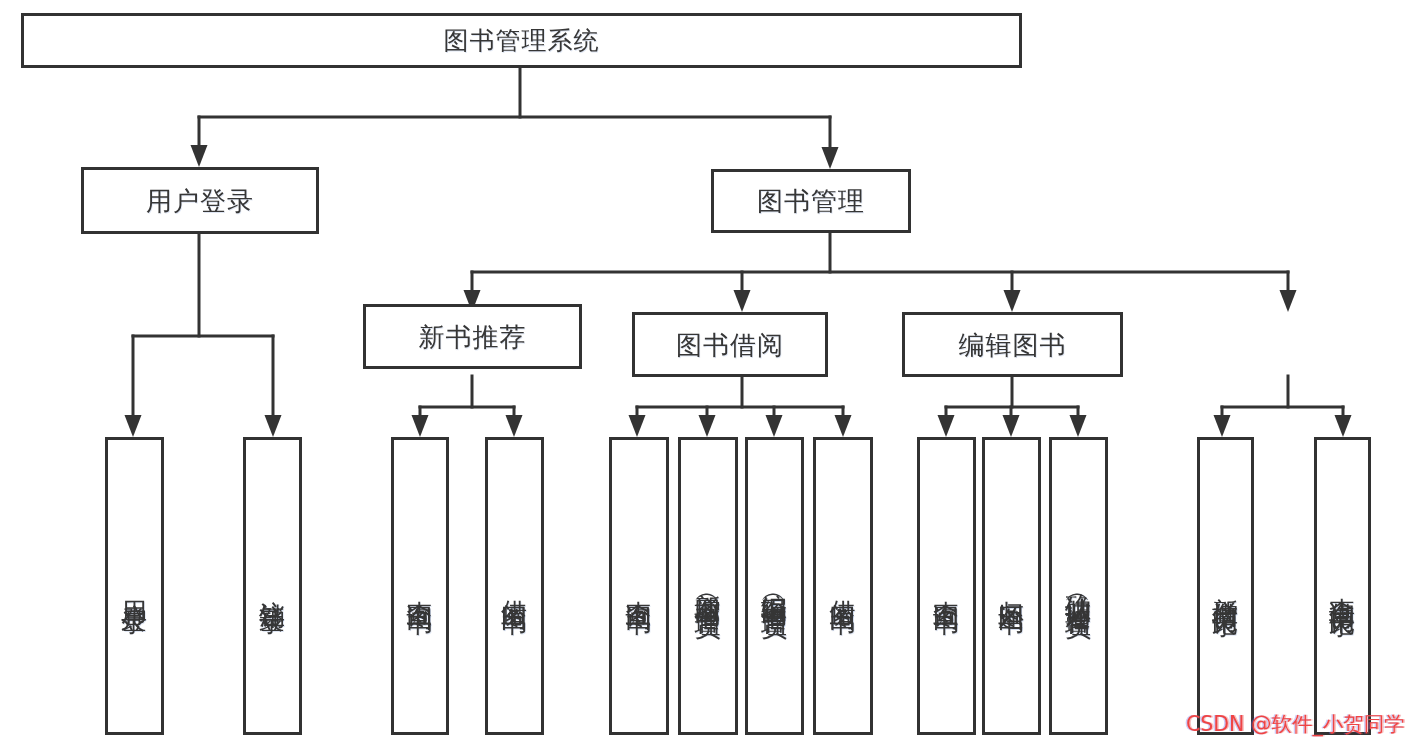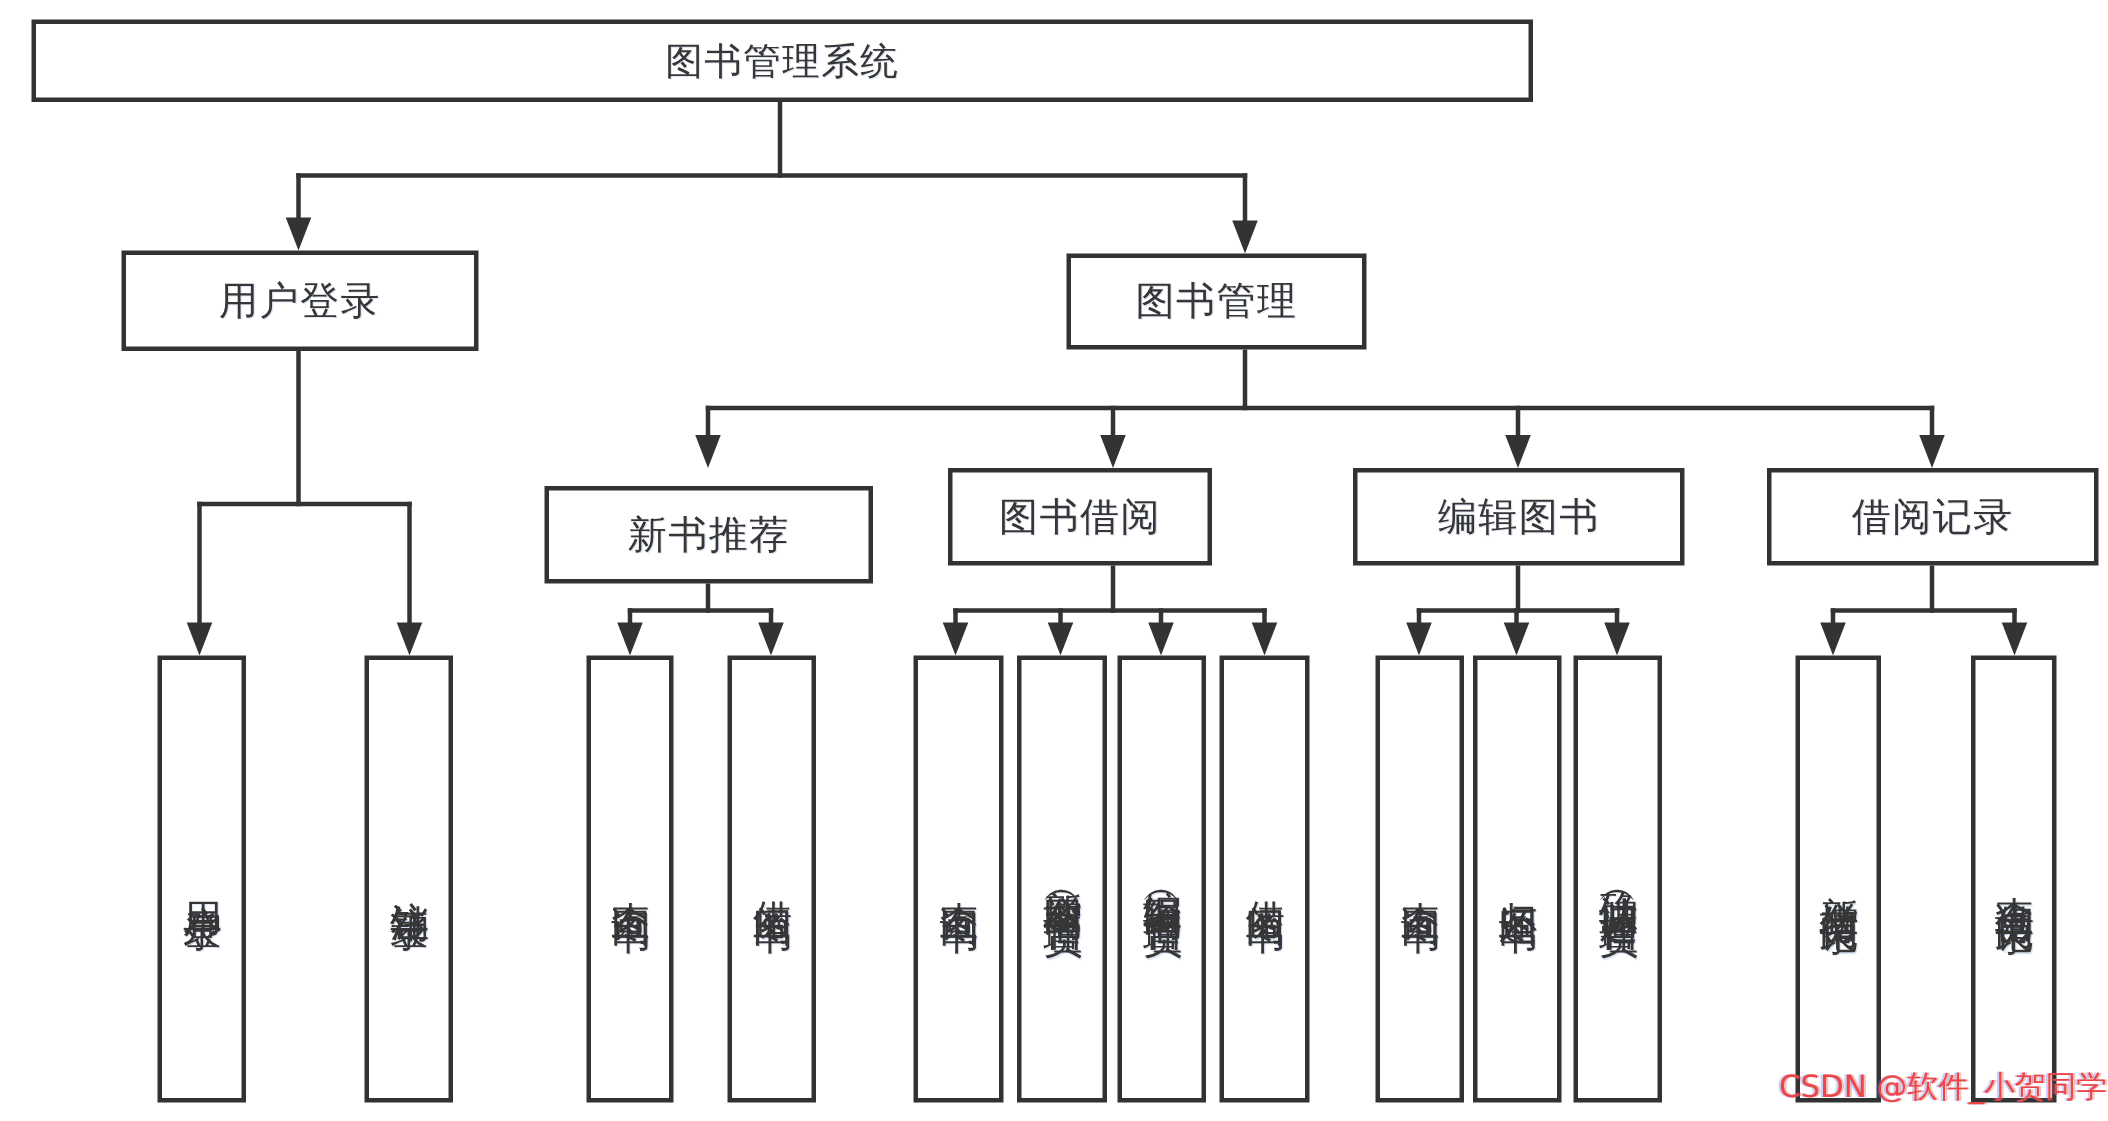--- a/index.html
+++ b/index.html
@@ -105,31 +105,28 @@
     <span>图书管理系统</span>
   </div>
 
   <div class="box h-box" style="left:81px;top:167px;width:238px;height:67px">
     <span>用户登录</span>
   </div>
   <div class="box h-box" style="left:711px;top:169px;width:200px;height:64px">
     <span>图书管理</span>
   </div>
 
-  <div class="box h-box" style="left:363px;top:324px;width:219px;height:65px">
+  <div class="box h-box" style="left:363px;top:304px;width:219px;height:65px">
     <span>新书推荐</span>
   </div>
-  <div class="box h-box" style="left:632px;top:312px;width:176px;height:65px">
+  <div class="box h-box" style="left:632px;top:312px;width:196px;height:65px">
     <span>图书借阅</span>
   </div>
   <div class="box h-box" style="left:902px;top:312px;width:221px;height:65px">
     <span>编辑图书</span>
-  </div>
-  <div class="box h-box" style="left:1178px;top:312px;width:221px;height:65px">
-    <span>借阅记录</span>
   </div>
 
   <div class="box v-box" style="left:105px;top:437px;width:59px;height:298px">
     <span>用户登录</span>
   </div>
   <div class="box v-box" style="left:243px;top:437px;width:59px;height:298px">
     <span>注销登录</span>
   </div>
   <div class="box v-box" style="left:391px;top:437px;width:58px;height:298px">
     <span>查询图书</span>

